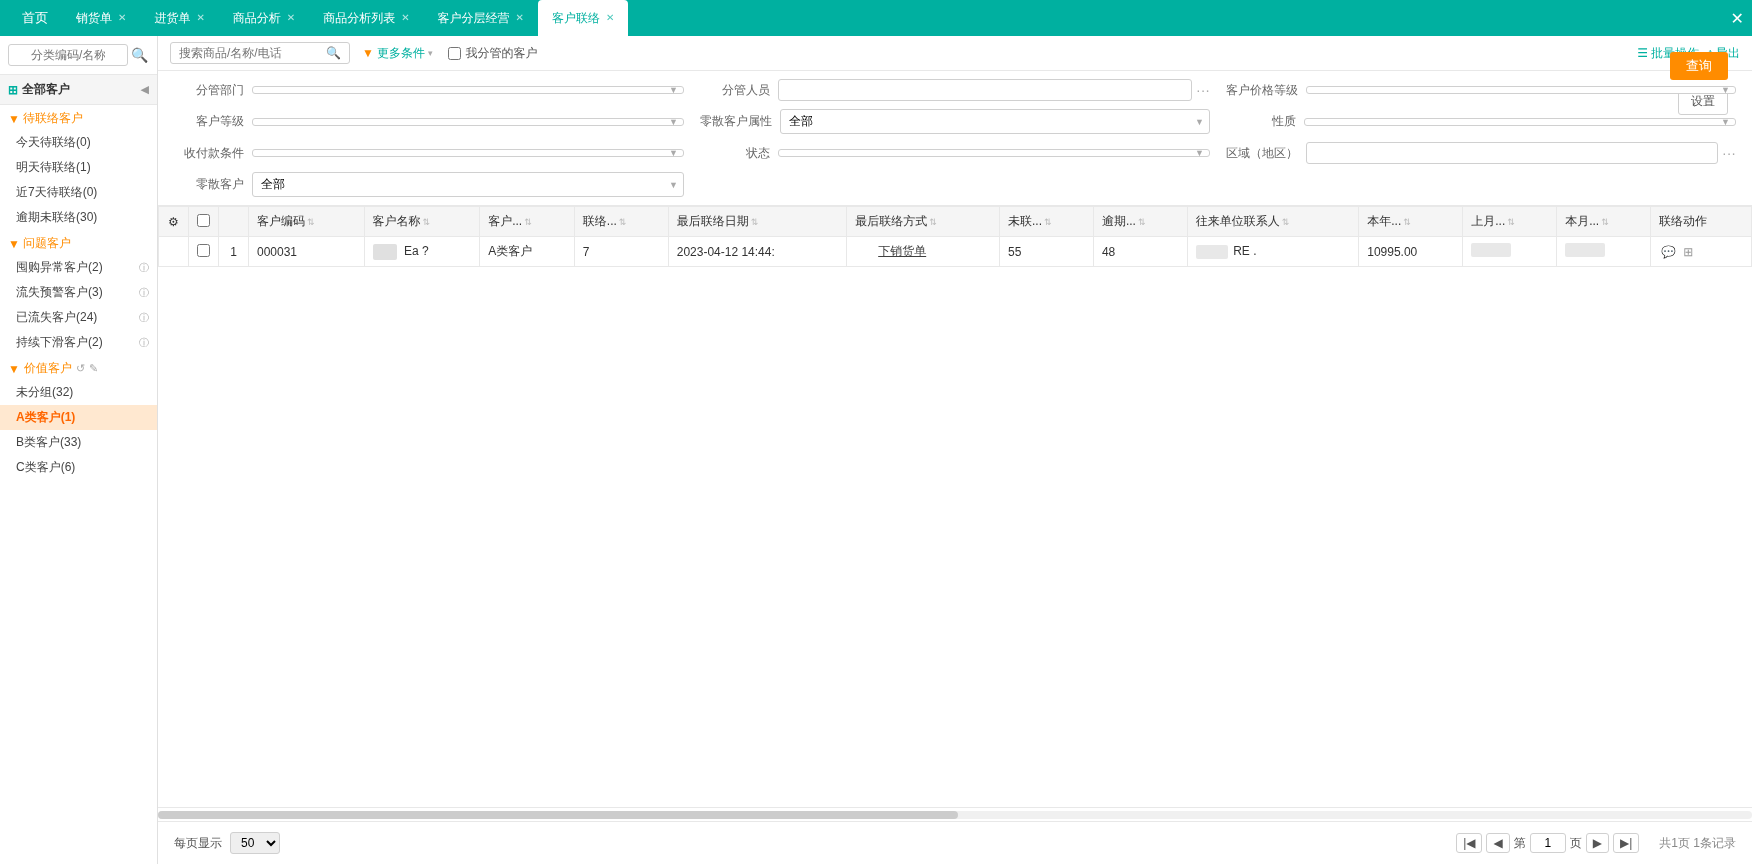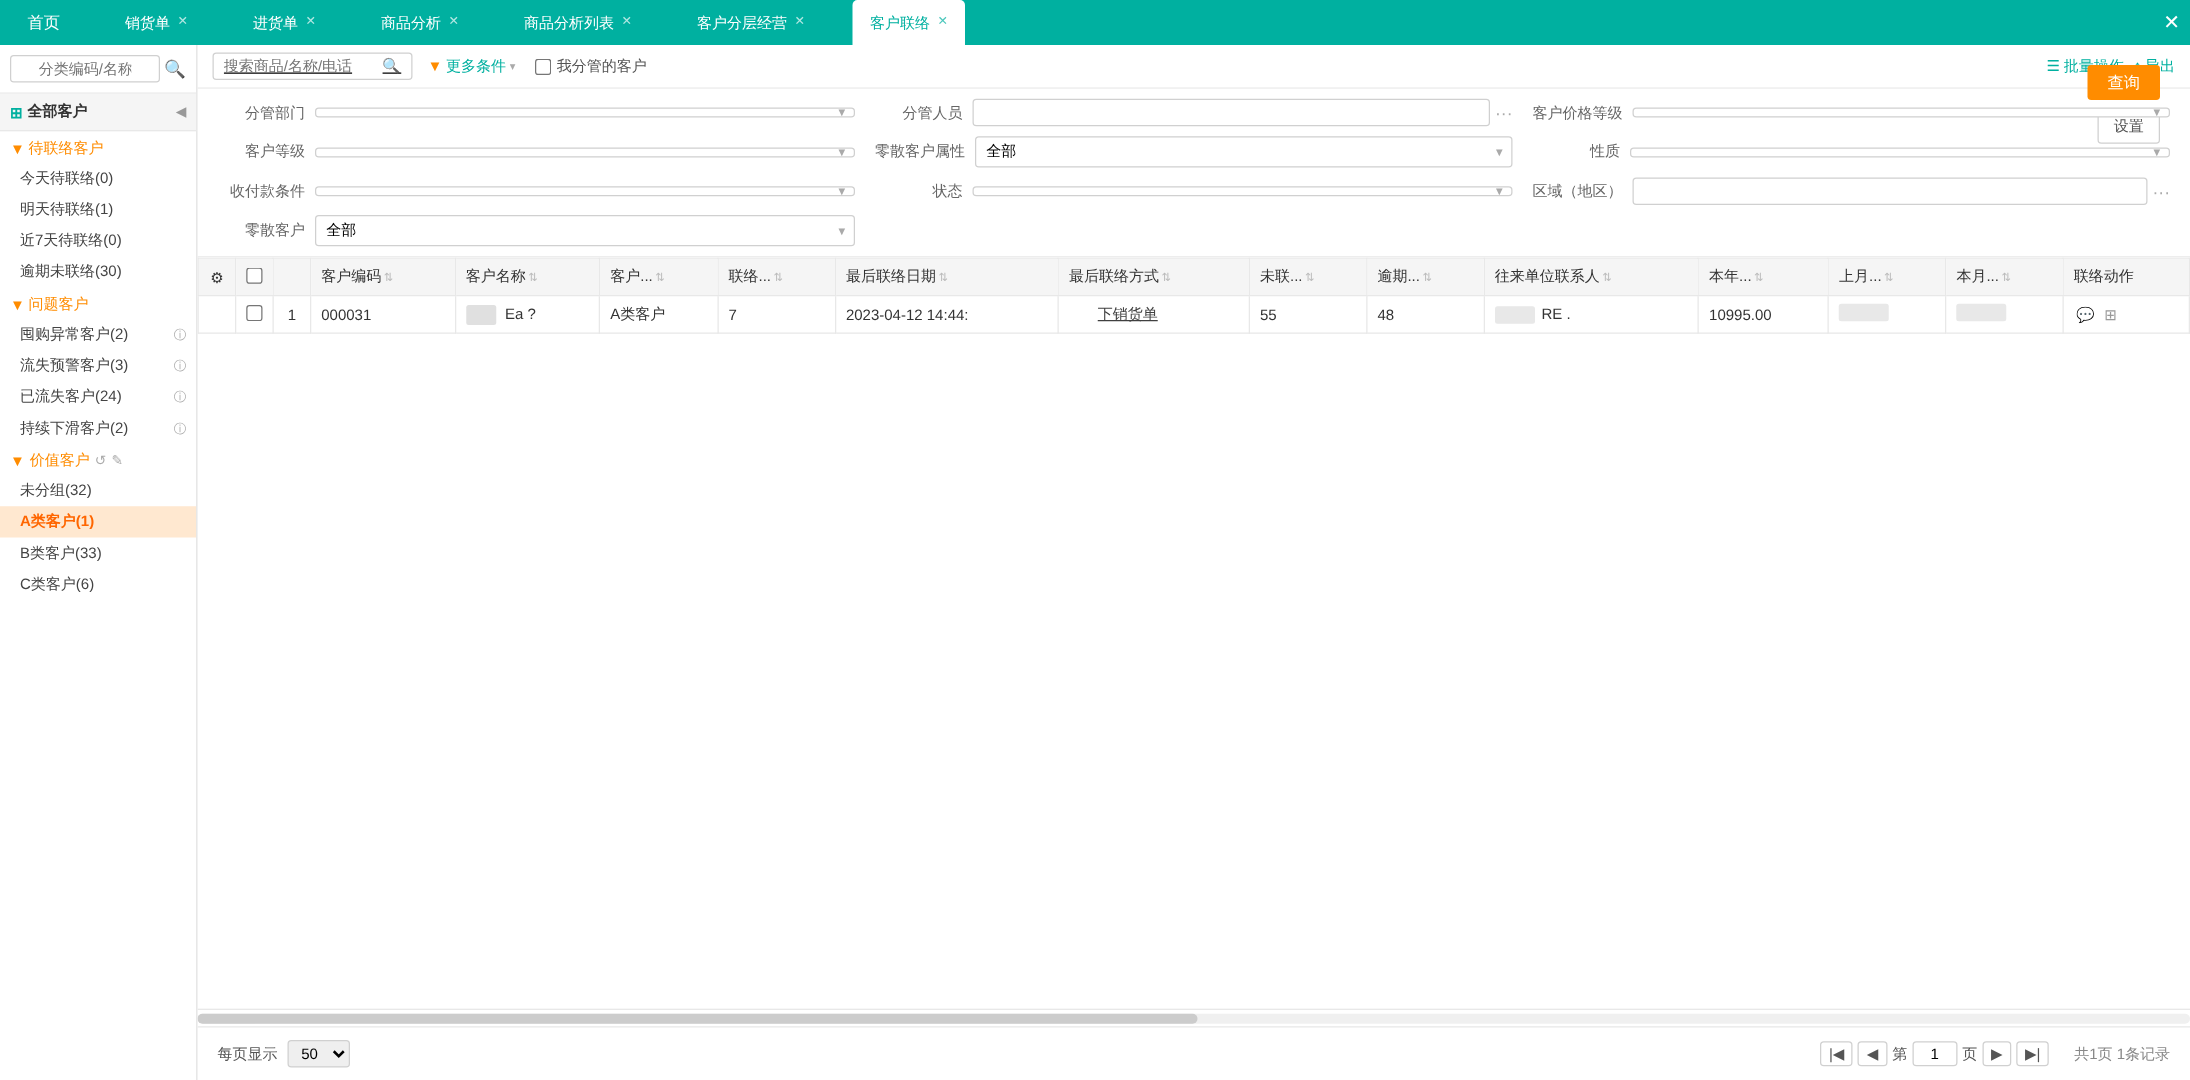--- a/index.html
+++ b/index.html
@@ -1,19 +1,19 @@
 <!DOCTYPE html>
 <html><head>
   <meta charset="utf-8">
   <style>
     * { box-sizing: border-box; margin: 0; padding: 0; font-family: 'Microsoft YaHei', Arial, sans-serif; font-size: 12px; }
     body { background: #f0f0f0; width: 1752px; height: 864px; overflow: hidden; }
 
     
-    .top-nav { background: #00b0a0; display: flex; align-items: center; height: 36px; padding: 0 8px; gap: 24px; }
+    .top-nav { background: #00b0a0; display: flex; align-items: center; height: 36px; padding: 0 8px; }
     .nav-tab { color: #fff; padding: 0 14px; height: 36px; line-height: 36px; cursor: pointer; font-size: 13px; display: flex; align-items: center; gap: 6px; }
     .nav-tab.active { background: #fff; color: #00b0a0; border-radius: 4px 4px 0 0; }
     .nav-tab .close-icon { font-size: 10px; color: inherit; opacity: 0.7; }
     .nav-home { color: #fff; padding: 0 14px; height: 36px; line-height: 36px; font-size: 13px; }
     .nav-close-btn { margin-left: auto; color: #fff; font-size: 16px; cursor: pointer; }
 
     
     .main-layout { display: flex; height: calc(864px - 36px); }
 
     
@@ -33,21 +33,21 @@
     .sidebar-item-icon { color: #aaa; font-size: 10px; }
 
     .sidebar-value-group { display: flex; align-items: center; padding: 5px 8px 3px 8px; color: #ff8c00; font-size: 11px; gap: 4px; }
     .sidebar-value-group .icon-btn { cursor: pointer; color: #aaa; font-size: 11px; }
 
     
     .content-area { flex: 1; display: flex; flex-direction: column; overflow: hidden; }
 
     
     .filter-bar { background: #fff; padding: 6px 12px; border-bottom: 1px solid #e8e8e8; display: flex; align-items: center; gap: 8px; }
-    .filter-search { display: flex; align-items: center; border: 1px solid #d0d0d0; border-radius: 3px; padding: 3px 8px; gap: 4px; width: 160px; text-decoration: underline; }
+    .filter-search { display: flex; align-items: center; border: 1px solid #d0d0d0; border-radius: 3px; padding: 3px 8px; gap: 4px; width: 180px; }
     .filter-search input { border: none; outline: none; font-size: 12px; width: 100%; }
     .filter-more { display: flex; align-items: center; gap: 3px; color: #00b0a0; cursor: pointer; font-size: 12px; margin-left: 4px; }
     .filter-checkbox { display: flex; align-items: center; gap: 4px; margin-left: 8px; color: #555; }
     .action-btns { margin-left: auto; display: flex; align-items: center; gap: 8px; }
     .action-link { color: #00b0a0; cursor: pointer; font-size: 12px; display: flex; align-items: center; gap: 3px; }
 
     
     .advanced-filter { background: #fff; padding: 8px 16px; border-bottom: 1px solid #e8e8e8; display: grid; grid-template-columns: 1fr 1fr 1fr; gap: 8px 16px; }
     .filter-row { display: flex; align-items: center; gap: 8px; }
     .filter-label { color: #666; min-width: 70px; text-align: right; white-space: nowrap; }

